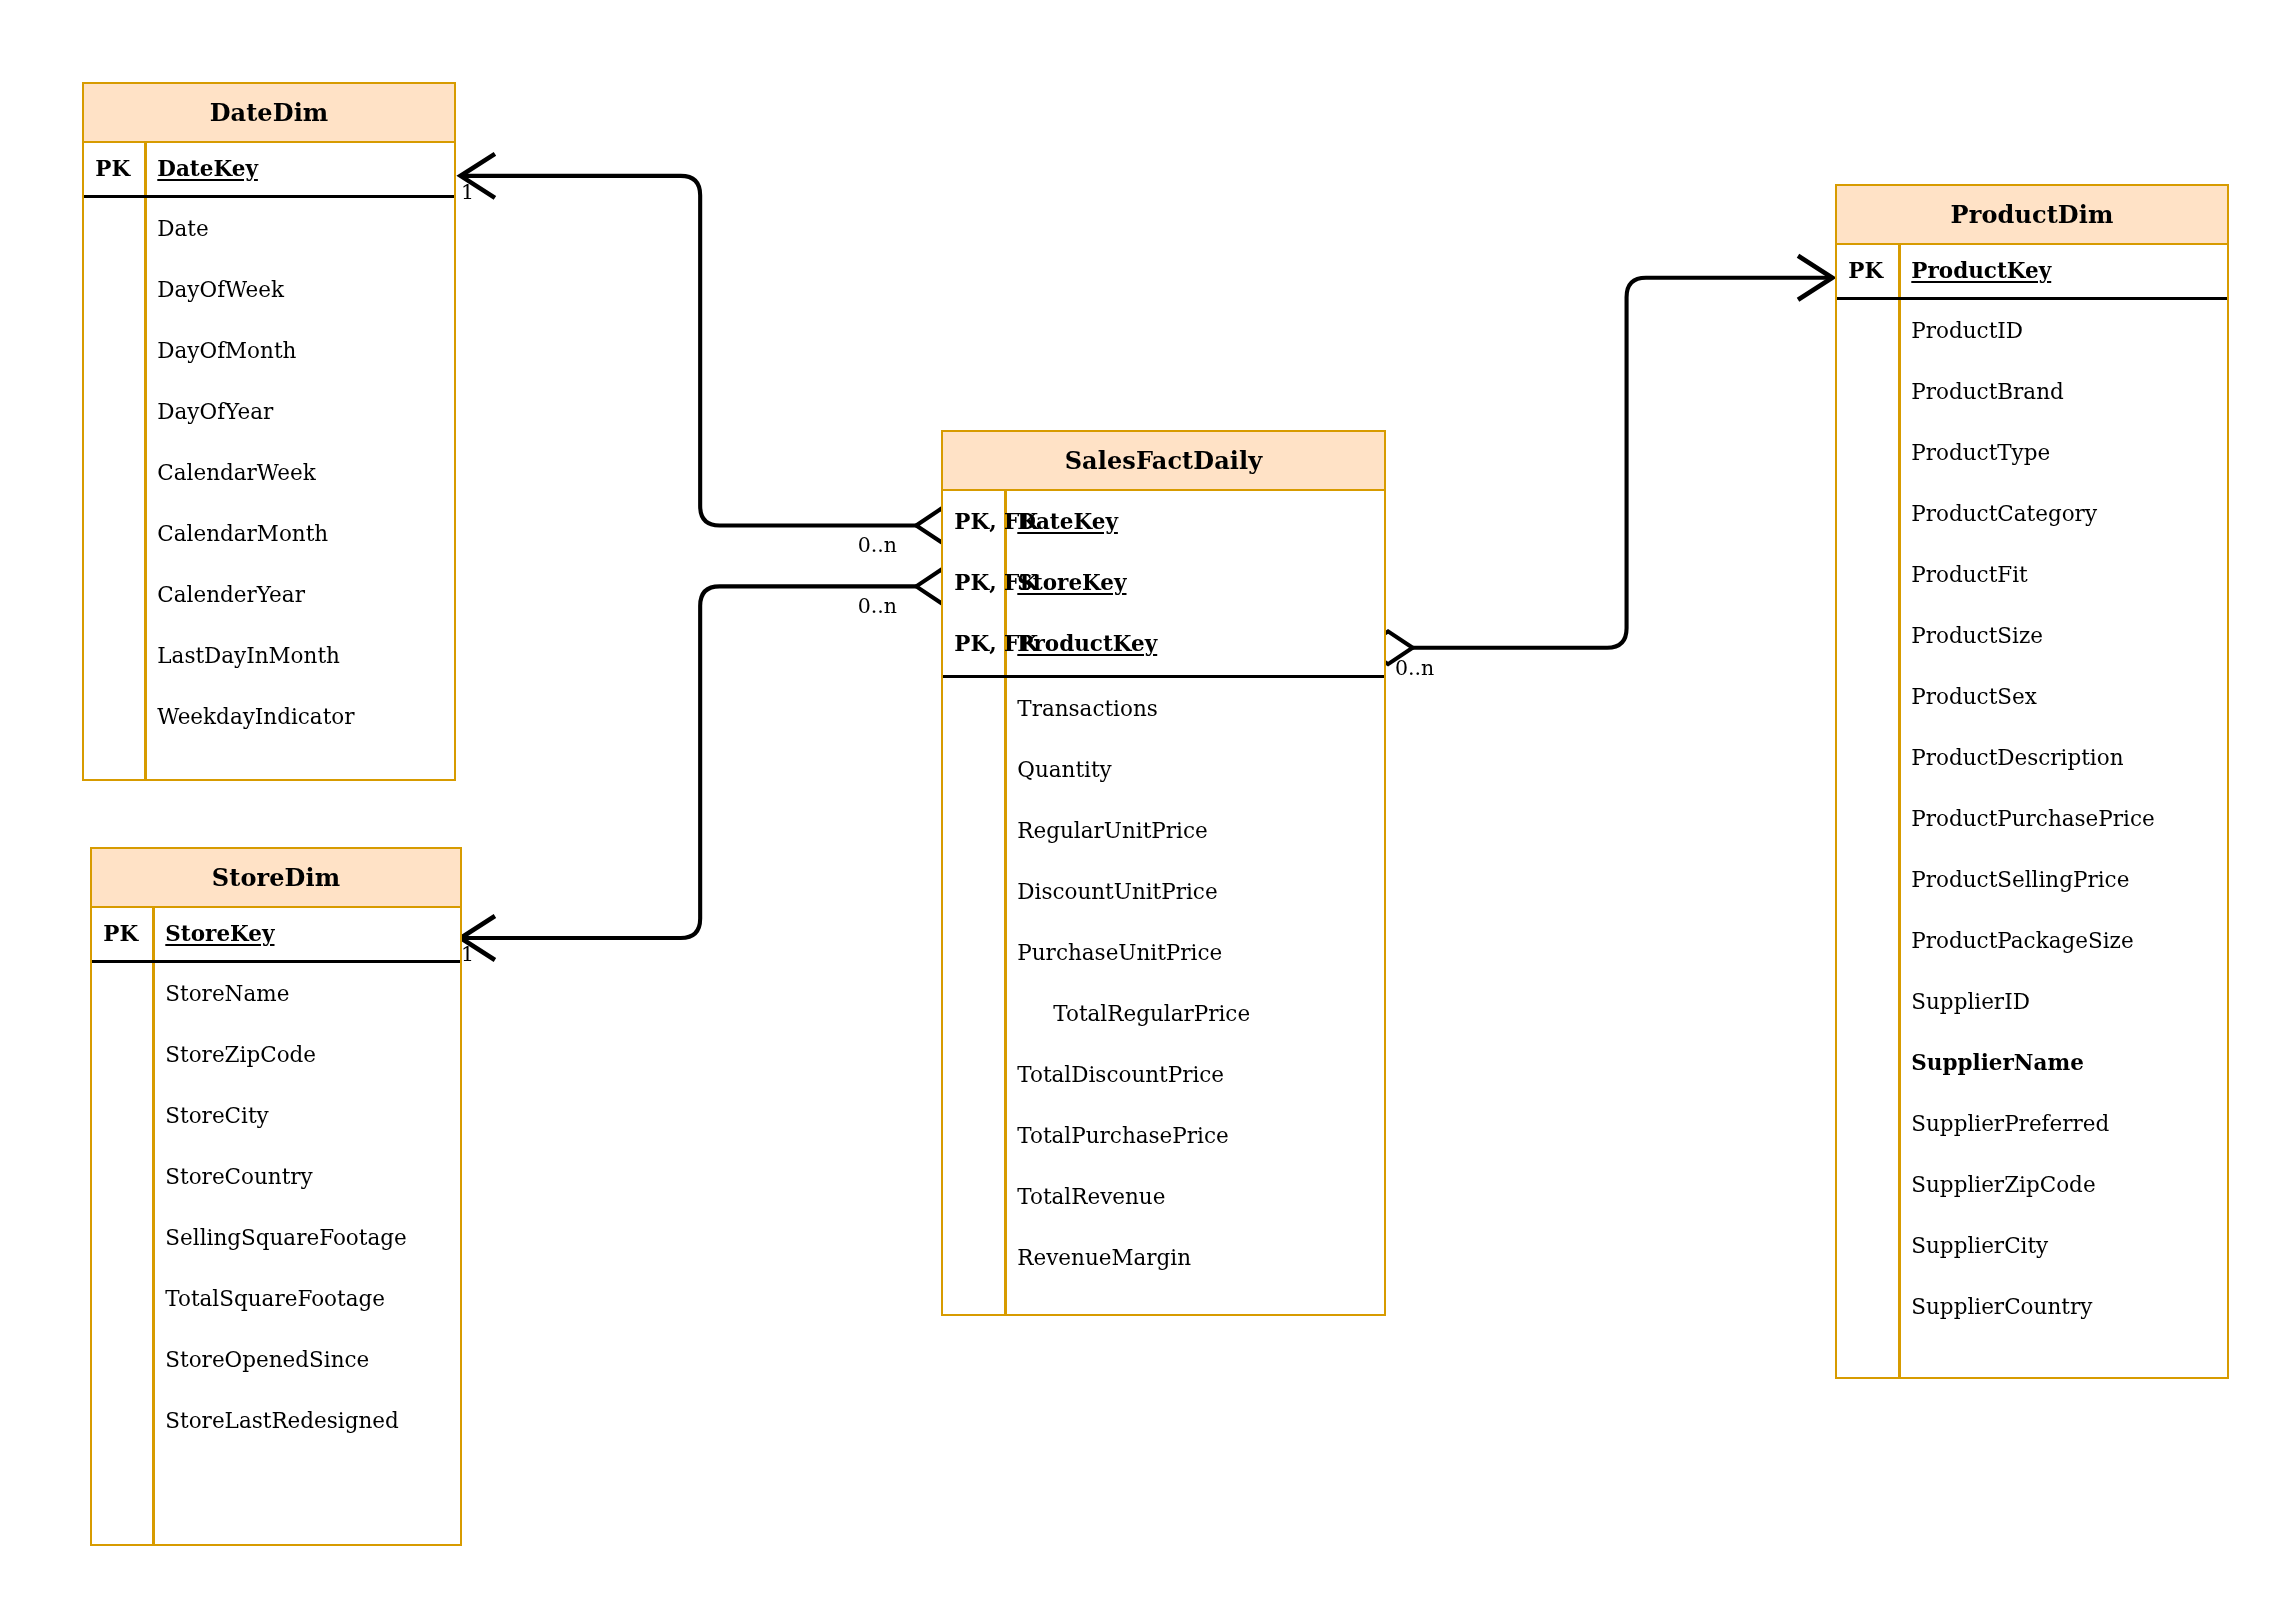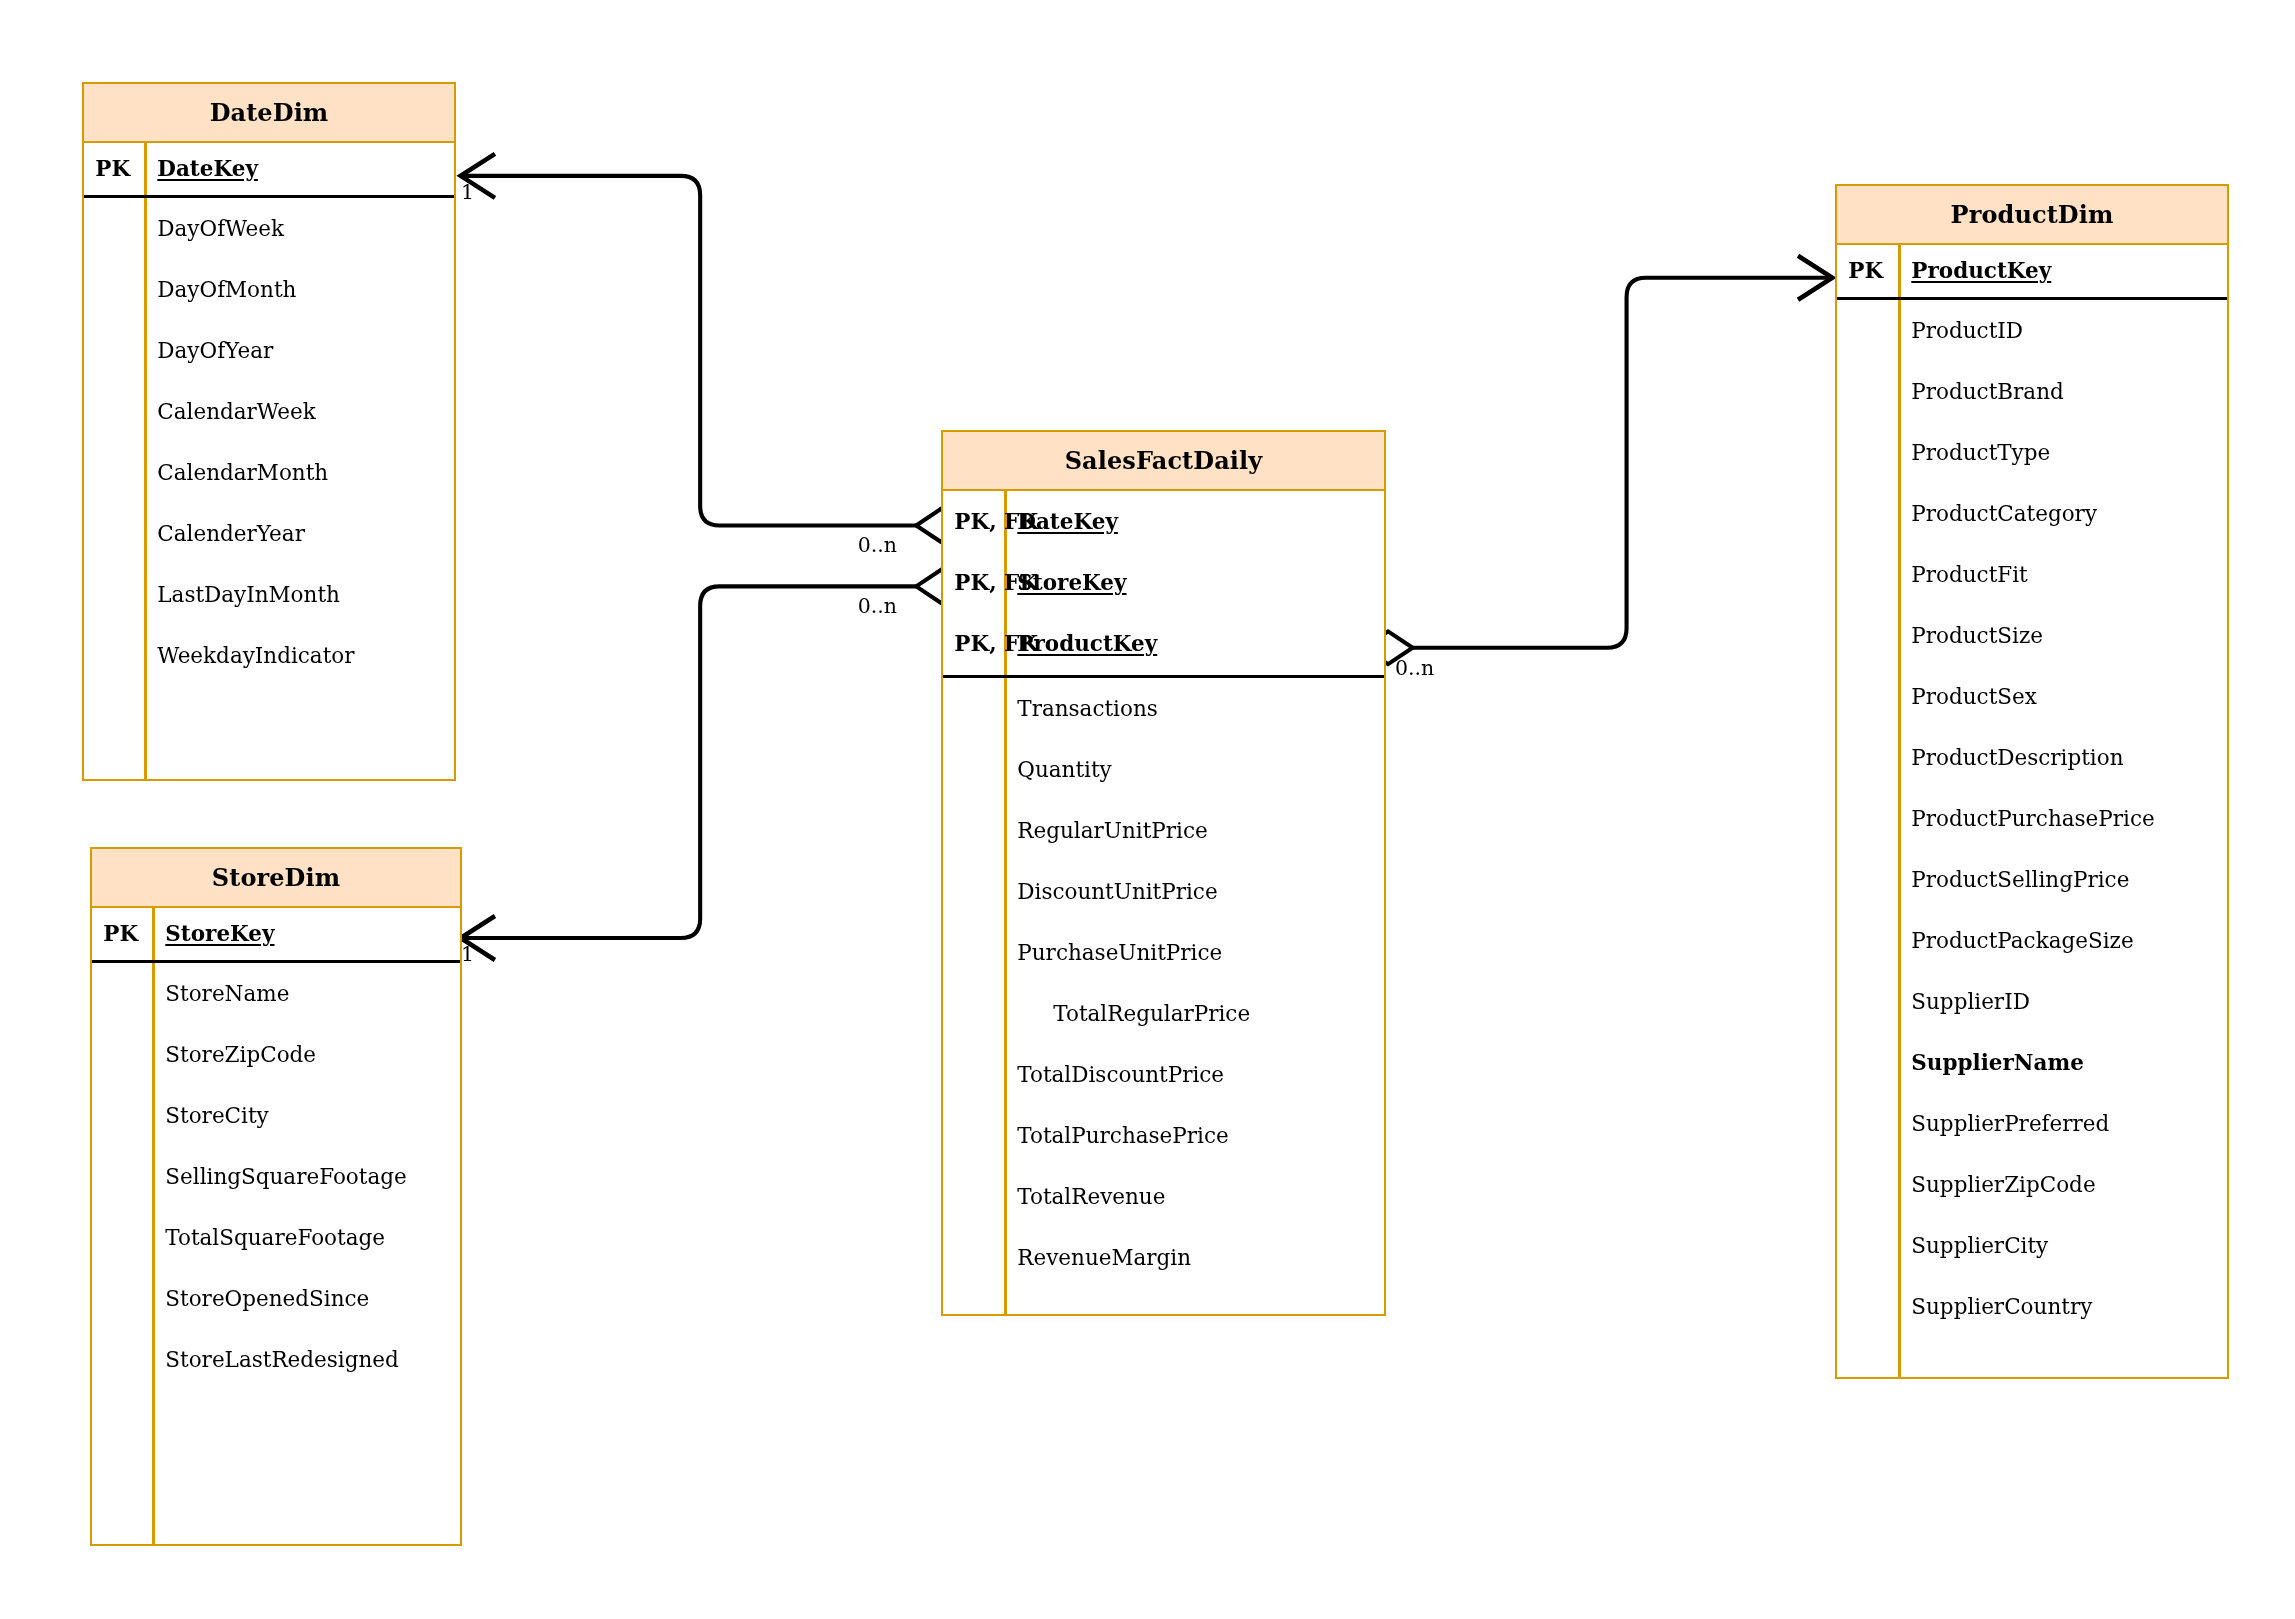--- a/index.html
+++ b/index.html
@@ -147,20 +147,24 @@
       <div class="col-divider" style="left:60px;"></div>
       <div class="key-block" style="height:55px;">
         <div class="row" style="height:51px;">
           <div class="cell-key" style="width:60px;">PK</div>
           <div class="cell-name is-key">DateKey</div>
         </div>
       </div>
       <div class="attr-block">
         <div class="row" style="height:61px;">
           <div class="cell-key" style="width:60px;"></div>
+          <div class="cell-name">Date</div>
+        </div>
+        <div class="row" style="height:61px;">
+          <div class="cell-key" style="width:60px;"></div>
           <div class="cell-name">DayOfWeek</div>
         </div>
         <div class="row" style="height:61px;">
           <div class="cell-key" style="width:60px;"></div>
           <div class="cell-name">DayOfMonth</div>
         </div>
         <div class="row" style="height:61px;">
           <div class="cell-key" style="width:60px;"></div>
           <div class="cell-name">DayOfYear</div>
         </div>
@@ -206,20 +210,24 @@
         <div class="row" style="height:61px;">
           <div class="cell-key" style="width:60px;"></div>
           <div class="cell-name">StoreZipCode</div>
         </div>
         <div class="row" style="height:61px;">
           <div class="cell-key" style="width:60px;"></div>
           <div class="cell-name">StoreCity</div>
         </div>
         <div class="row" style="height:61px;">
           <div class="cell-key" style="width:60px;"></div>
+          <div class="cell-name">StoreCountry</div>
+        </div>
+        <div class="row" style="height:61px;">
+          <div class="cell-key" style="width:60px;"></div>
           <div class="cell-name">SellingSquareFootage</div>
         </div>
         <div class="row" style="height:61px;">
           <div class="cell-key" style="width:60px;"></div>
           <div class="cell-name">TotalSquareFootage</div>
         </div>
         <div class="row" style="height:61px;">
           <div class="cell-key" style="width:60px;"></div>
           <div class="cell-name">StoreOpenedSince</div>
         </div>

